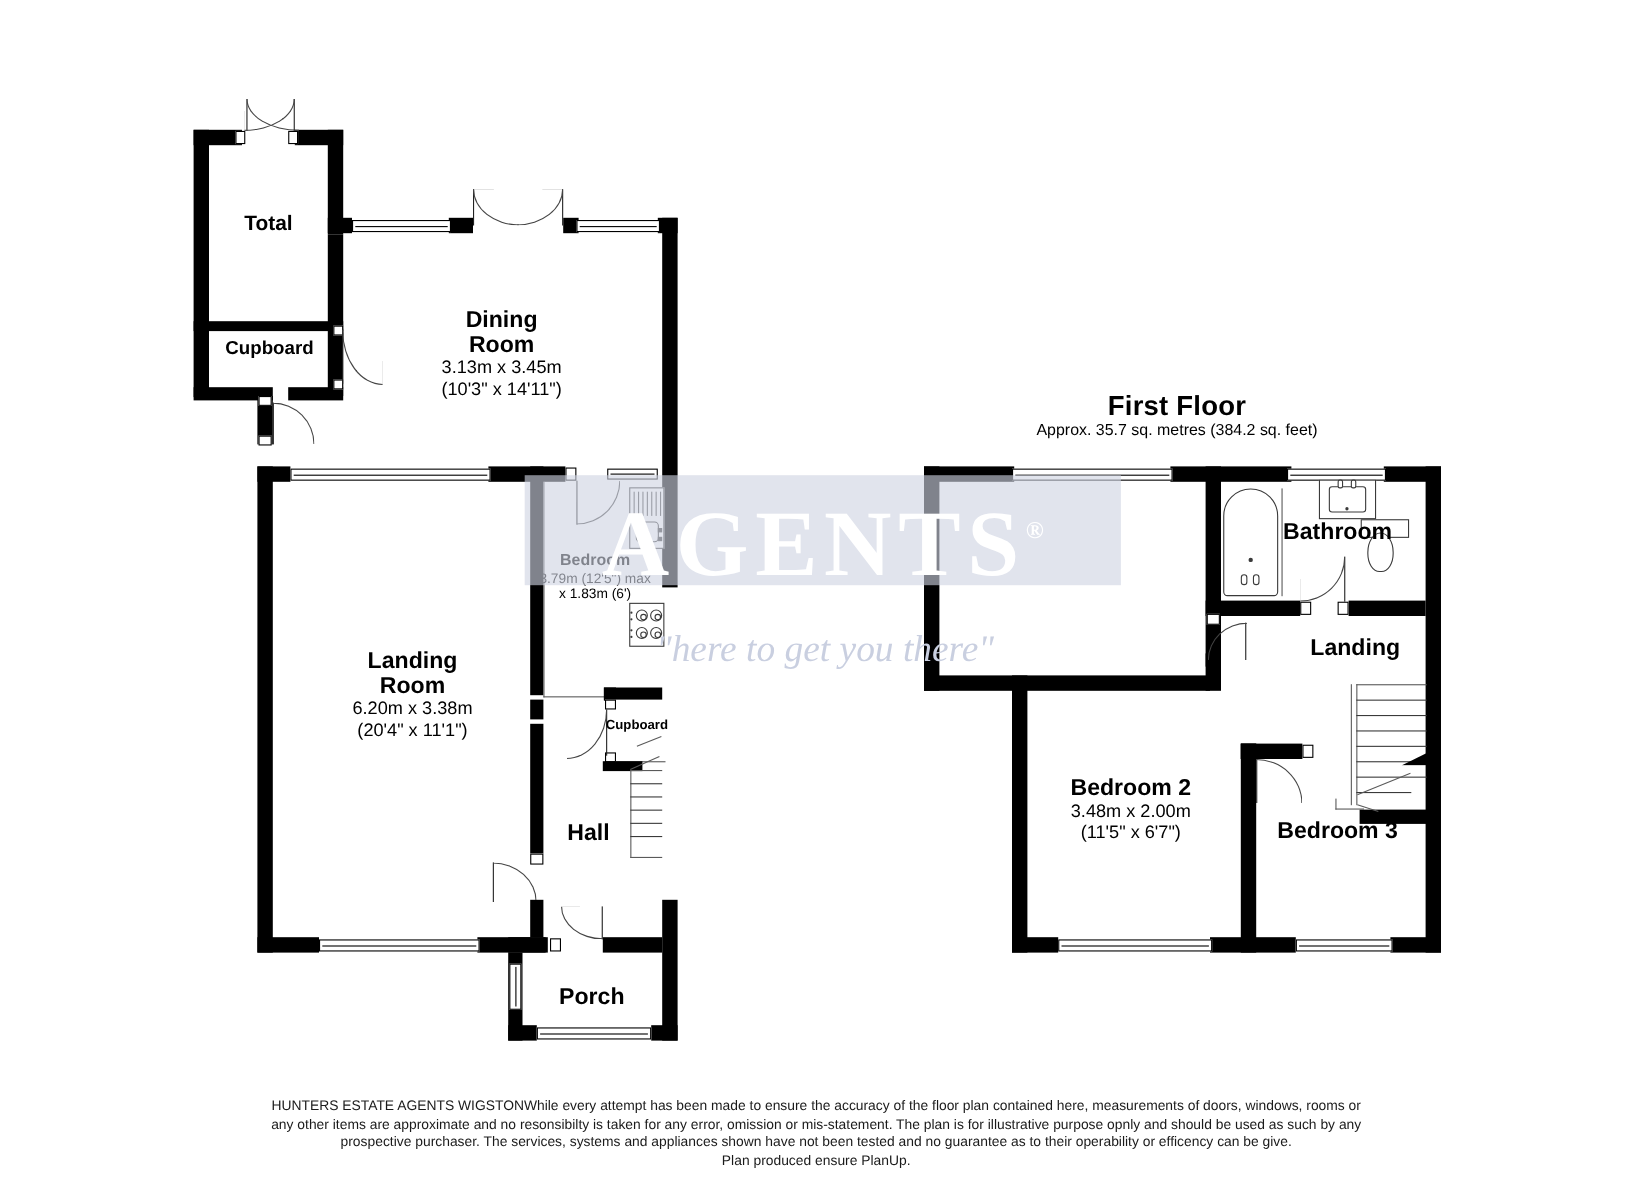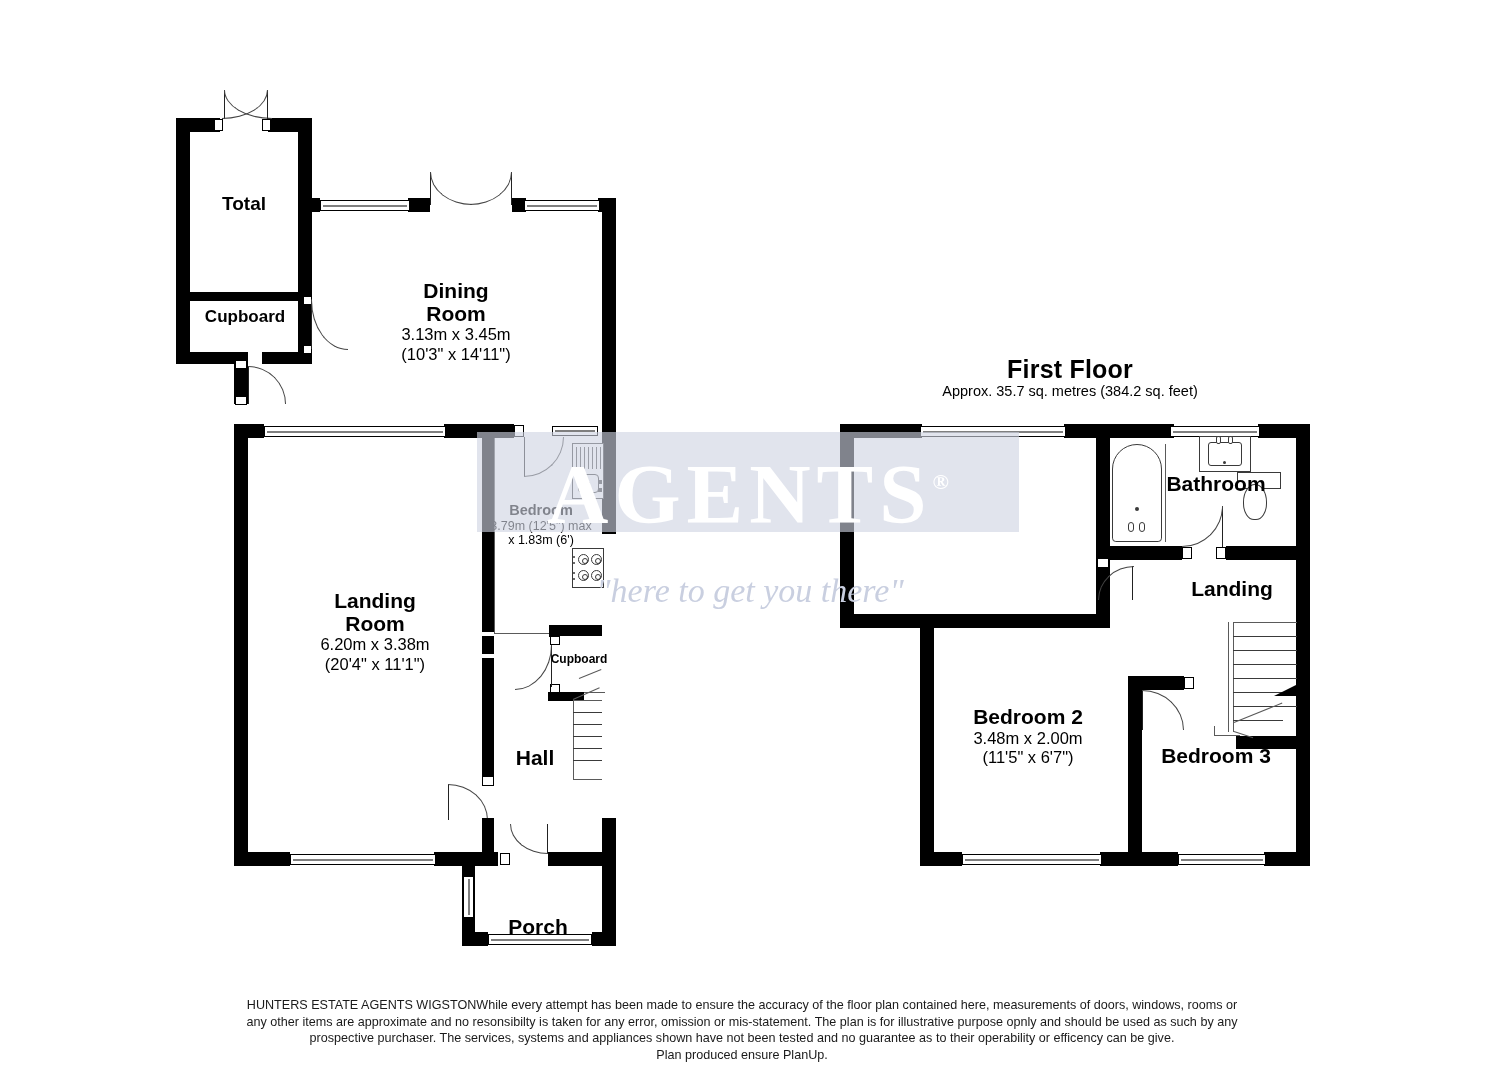--- a/index.html
+++ b/index.html
@@ -390,21 +390,21 @@
   <div class="wall" style="left:548px; top:852px; width:54px; height:14px;"></div>
   <div class="wall" style="left:462px; top:932px; width:26px; height:14px;"></div>
   <div class="wall" style="left:592px; top:932px; width:24px; height:14px;"></div>
   <div class="window h" style="left:488px; top:934px; width:104px; height:11px;"></div>
   <div class="window v" style="left:463px; top:876px; width:11px; height:42px;"></div>
 
   <div class="jamb" style="left:500px; top:853px; width:10px; height:12px;"></div>
   <div class="leaf" style="left:547px; top:824px; width:1.4px; height:30px;"></div>
   <div class="arc bl" style="left:510px; top:824px; width:38px; height:30px;"></div>
 
-  <div class="room tiny" style="left:488px; top:916px; width:100px;">
+  <div class="room tiny" style="left:488px; top:896px; width:100px;">
     <span class="nm" style="font-size:21px;">Porch</span>
   </div>
 
   <div class="floor-title" style="left:840px; top:355px; width:460px;">First Floor</div>
   <div class="floor-sub" style="left:840px; top:383px; width:460px;">Approx. 35.7 sq. metres (384.2 sq. feet)</div>
 
   <div class="wall" style="left:840px; top:424px; width:82px; height:14px;"></div>
   <div class="wall" style="left:1064px; top:424px; width:110px; height:14px;"></div>
   <div class="wall" style="left:1258px; top:424px; width:52px; height:14px;"></div>
   <div class="window h" style="left:920px; top:426px; width:146px; height:11px;"></div>

